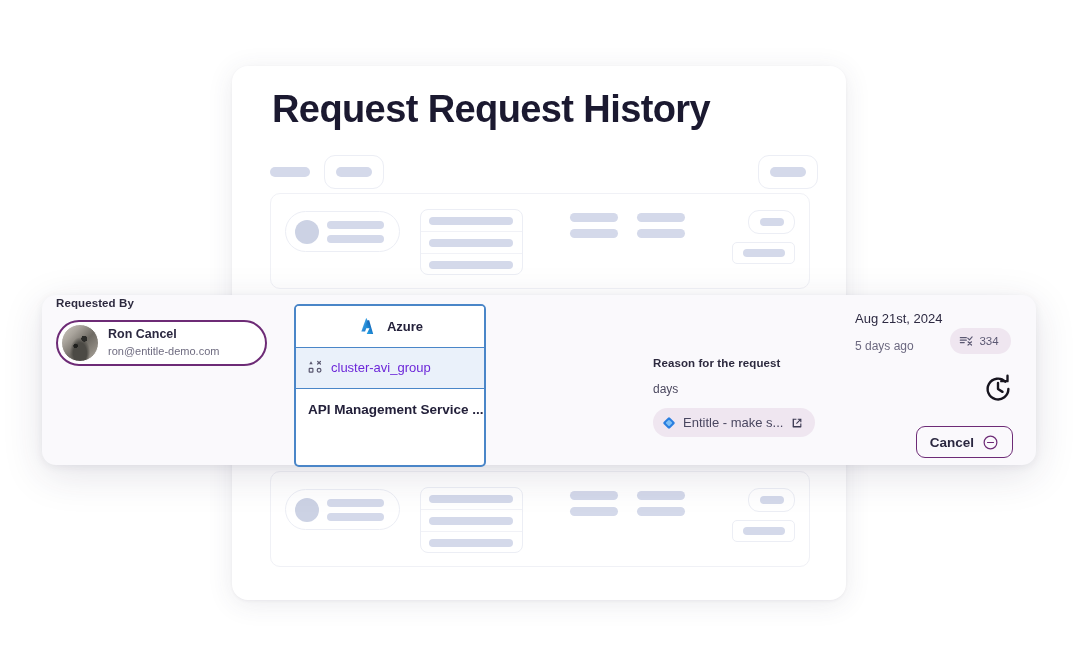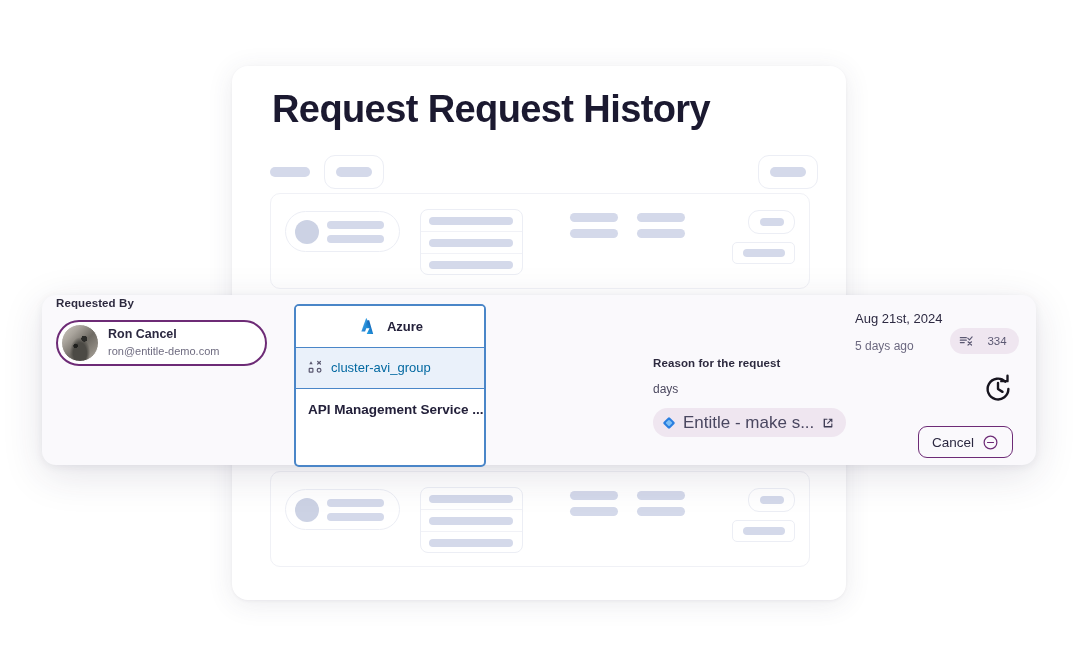--- a/index.html
+++ b/index.html
@@ -229,21 +229,21 @@
   }
   .res-app-label {
     font-size: 13px; font-weight: bold; color: #23203a;
   }
   .res-group {
     background: #eaf1fa;
     border-bottom: 1.5px solid #4a86c8;
     padding-left: 12px; gap: 8px;
   }
   .res-group-label {
-    font-size: 13px; color: #0369a1;
+    font-size: 13px; color: #6d28d9;
   }
   .res-perm {
     background: #fff;
     padding-left: 12px;
   }
   .res-perm-label {
     font-size: 13.5px; font-weight: bold; color: #23203a;
     white-space: nowrap; overflow: hidden;
   }
 
@@ -267,56 +267,56 @@
   }
   .ticket-chip {
     margin-top: 12px;
     display: inline-flex; align-items: center; gap: 7px;
     height: 29px;
     padding: 0 11px 0 9px;
     border-radius: 15px;
     background: #efe6f0;
   }
   .ticket-label {
-    font-size: 17px; color: #4a4760; white-space: nowrap;
+    font-size: 13px; color: #4a4760; white-space: nowrap;
   }
 
   
   .col-meta {
     position: absolute; left: 813px; top: 14px;
     width: 170px;
   }
   .meta-row { display: flex; align-items: flex-end; }
   .meta-dates { line-height: 1.35; }
   .meta-date {
     font-size: 13px; color: #2d2a42;
   }
   .meta-ago {
     font-size: 12px; color: #6c6980; margin-top: 10px;
   }
   .count-badge {
     margin-left: 8px; margin-top: 19px;
-    display: inline-flex; align-items: center; gap: 14px;
+    display: inline-flex; align-items: center; gap: 6px;
     height: 26px; padding: 0 12px 0 9px;
     border-radius: 13px;
     background: #efe6f0;
     font-size: 11.5px; color: #5b5872;
   }
   .extend-icon-wrap {
     position: absolute; right: 12px; top: 65px;
   }
   .cancel-button {
     position: absolute; right: 12px; top: 117px;
     display: inline-flex; align-items: center; justify-content: center;
     gap: 8px;
     height: 32px; padding: 0 13px;
     border: 1.6px solid #6d2b76;
     border-radius: 9px;
     background: #faf9fc;
-    font-size: 13.5px; font-weight: normal; color: #2b2840;
+    font-size: 13.5px; font-weight: bold; color: #2b2840;
     cursor: pointer;
     box-sizing: border-box;
   }
 </style>
 </head>
 <body>
 
 <div class="page-card">
 
   <div class="page-title">Request Request History</div>

